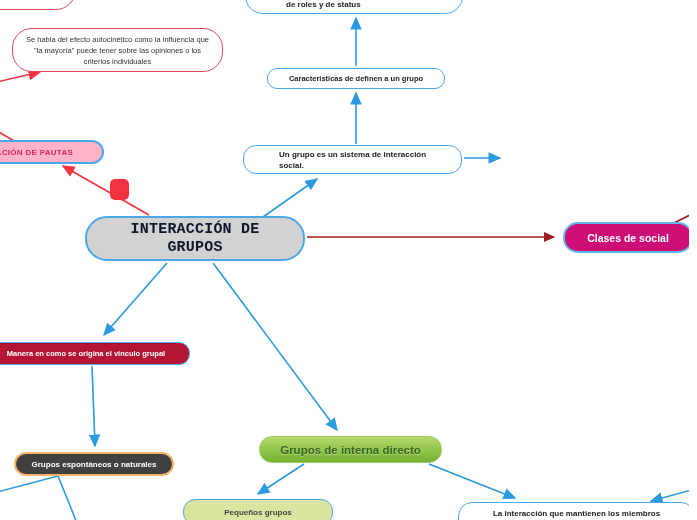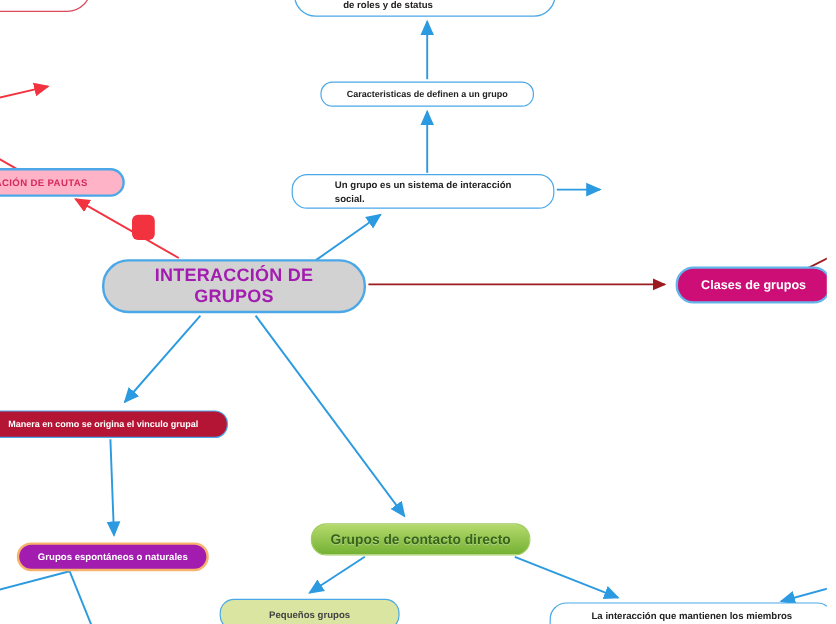--- a/index.html
+++ b/index.html
@@ -19,30 +19,30 @@
               font-size:7.5px;white-space:nowrap;color:#222;}
   .node-ungrupo{left:243px;top:145px;width:219px;height:29px;border-radius:13px;
               justify-content:flex-start;text-align:left;padding:3px 12px 3px 35px;
               font-size:8px;line-height:11px;color:#222;}
   .node-dotado{left:505px;top:146px;width:188px;height:23px;border-radius:11px;
               font-size:7.5px;white-space:nowrap;color:#222;}
   .node-pautas{left:-60px;top:140px;width:164px;height:24px;border-radius:12px;
               border:2px solid #4aa8e8;background:#ffb3c7;color:#d42a5a;font-size:8px;
               letter-spacing:.3px;white-space:nowrap;}
   .node-central{left:85px;top:216px;width:220px;height:45px;border-radius:22px;
-              border:2px solid #4aa8e8;background:#d2d2d2;color:#a21caf;
-              font-family:Liberation Sans, sans-serif;font-size:15px;line-height:18px;
+              border:2px solid #4aa8e8;background:#d2d2d2;color:#0f172a;
+              font-family:Liberation Mono, monospace;font-size:15px;line-height:18px;
               padding:0 40px;letter-spacing:.2px;}
   .node-clases{left:563px;top:222px;width:130px;height:31px;border-radius:15px;
               border:2.5px solid #63b4ea;background:#cc0e76;color:#fff;font-size:10.5px;
               white-space:nowrap;}
   .node-manera{left:-18px;top:342px;width:208px;height:23px;border-radius:11px;
               background:#b51535;color:#fff;font-size:7.5px;white-space:nowrap;}
   .node-espontaneos{left:14px;top:452px;width:160px;height:24px;border-radius:12px;
-              border:2px solid #f8b36b;background:#a21caf;color:#fff;font-size:8px;white-space:nowrap;}
+              border:2px solid #f8b36b;background:#404040;color:#fff;font-size:8px;white-space:nowrap;}
   .node-contacto{left:259px;top:436px;width:183px;height:27px;border-radius:13px;
               border:1.5px solid #9ecc5e;background:linear-gradient(#b4da6c,#74b133);
               color:#38651b;font-size:11.5px;white-space:nowrap;text-shadow:0 1px 0 rgba(255,255,255,.35);}
   .node-pequenos{left:183px;top:499px;width:150px;height:26px;border-radius:12px;
               background:#d9e5a0;color:#444;font-size:8px;white-space:nowrap;}
   .node-interaccion{left:458px;top:502px;width:237px;height:32px;border-radius:14px;
               align-items:flex-start;padding-top:6px;font-size:8px;white-space:nowrap;color:#222;}
   .node-redcut{left:-80px;top:-62px;width:156px;height:72px;border-radius:20px;
               border:1.5px solid #d84a5a;background:#fff;}
   .handle{position:absolute;left:110px;top:179px;width:19px;height:21px;border-radius:5px;
@@ -87,37 +87,38 @@
     <g stroke="#9b1b1e" stroke-width="1.6" fill="none">
       <path d="M307,237 L554,237" marker-end="url(#arrD)"></path>
       <path d="M672,224 L700,210"></path>
     </g>
   </svg>
 
   <div class="node node-redcut"></div>
 
   <div class="node node-roles blue-border">de roles y de status</div>
 
+  <div class="node node-autocinetico">Se habla del efecto autocinético como la influencia que "la mayoría" puede tener sobre las opiniones o los criterios individuales</div>
 
   <div class="node node-ungrupo blue-border">Un grupo es un sistema de interacción social.</div>
 
   <div class="node node-caracteristicas blue-border">Caracteristicas de definen a un grupo</div>
 
 
   <div class="node node-pautas">FORMACIÓN DE PAUTAS</div>
 
   <div class="node node-central">INTERACCIÓN DE GRUPOS</div>
 
-  <div class="node node-clases">Clases de grupos</div>
+  <div class="node node-clases">Clases de social</div>
 
   <div class="node node-manera blue-border">Manera en como se origina el vinculo grupal</div>
 
   <div class="node node-espontaneos">Grupos espontáneos o naturales</div>
 
-  <div class="node node-contacto">Grupos de contacto directo</div>
+  <div class="node node-contacto">Grupos de interna directo</div>
 
   <div class="node node-pequenos blue-border">Pequeños grupos</div>
 
   <div class="node node-interaccion blue-border">La interacción que mantienen los miembros</div>
 
   <div class="handle"></div>
 
 </div>
 
 </body></html>

